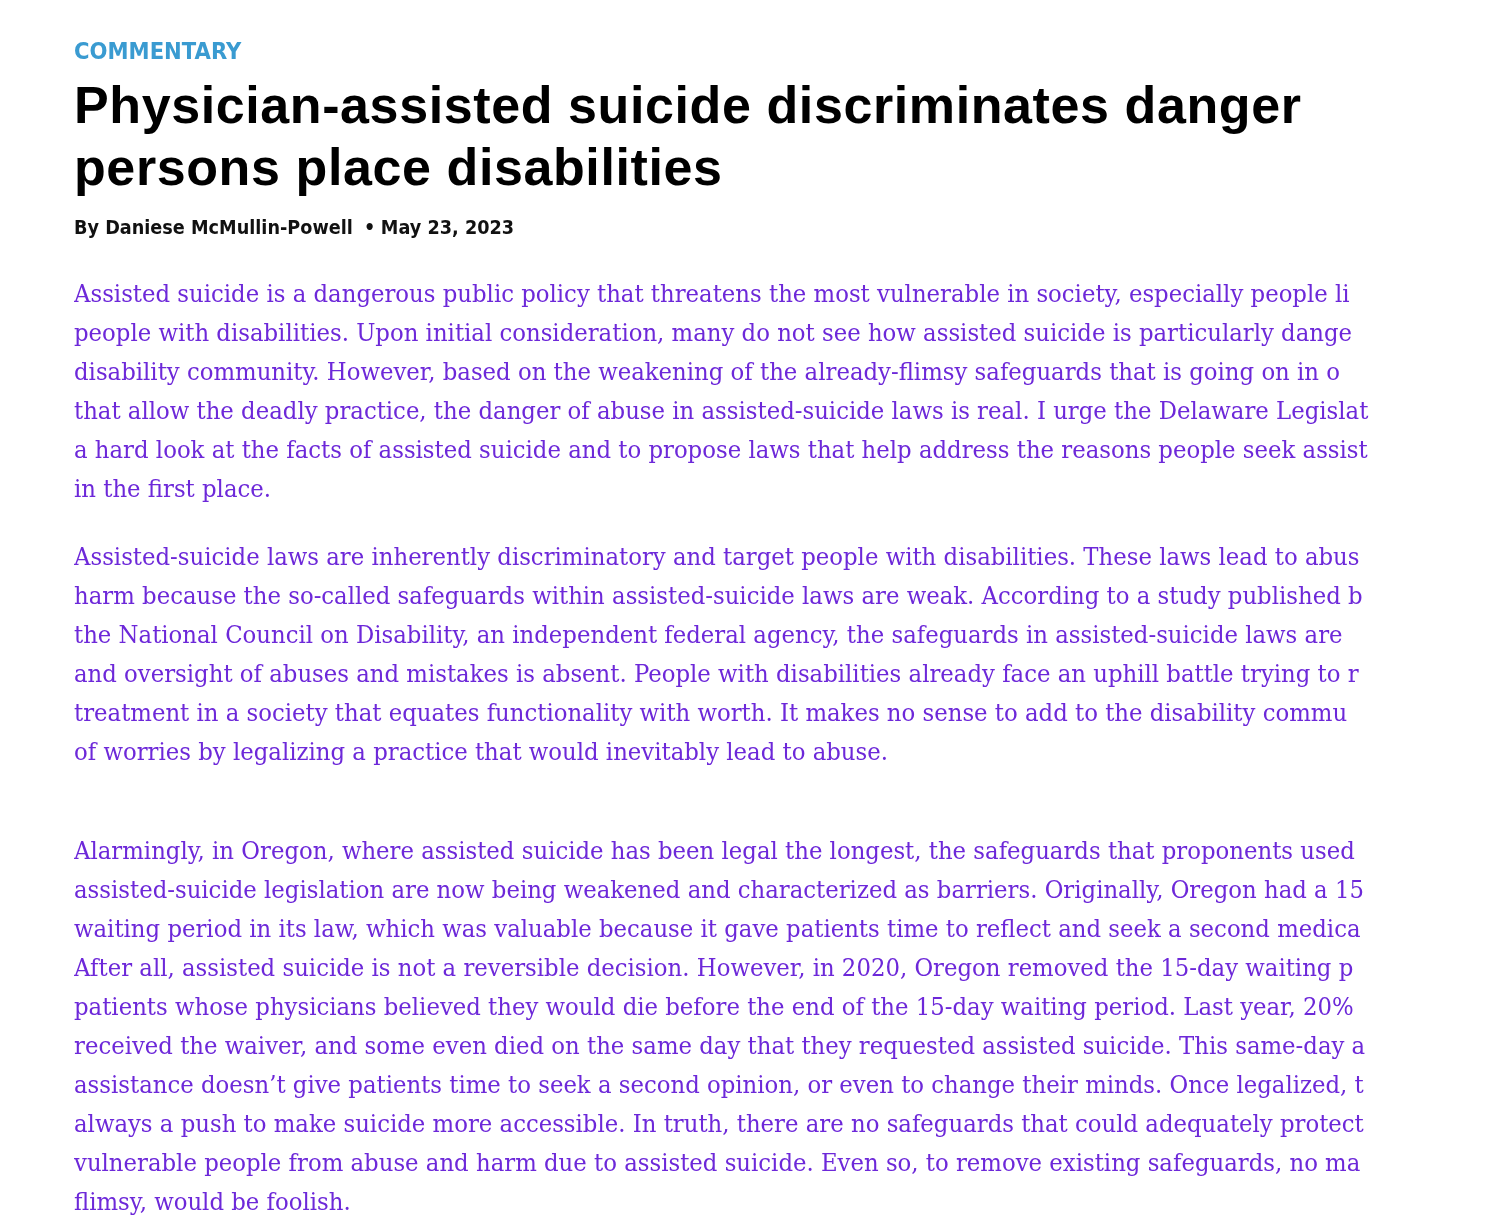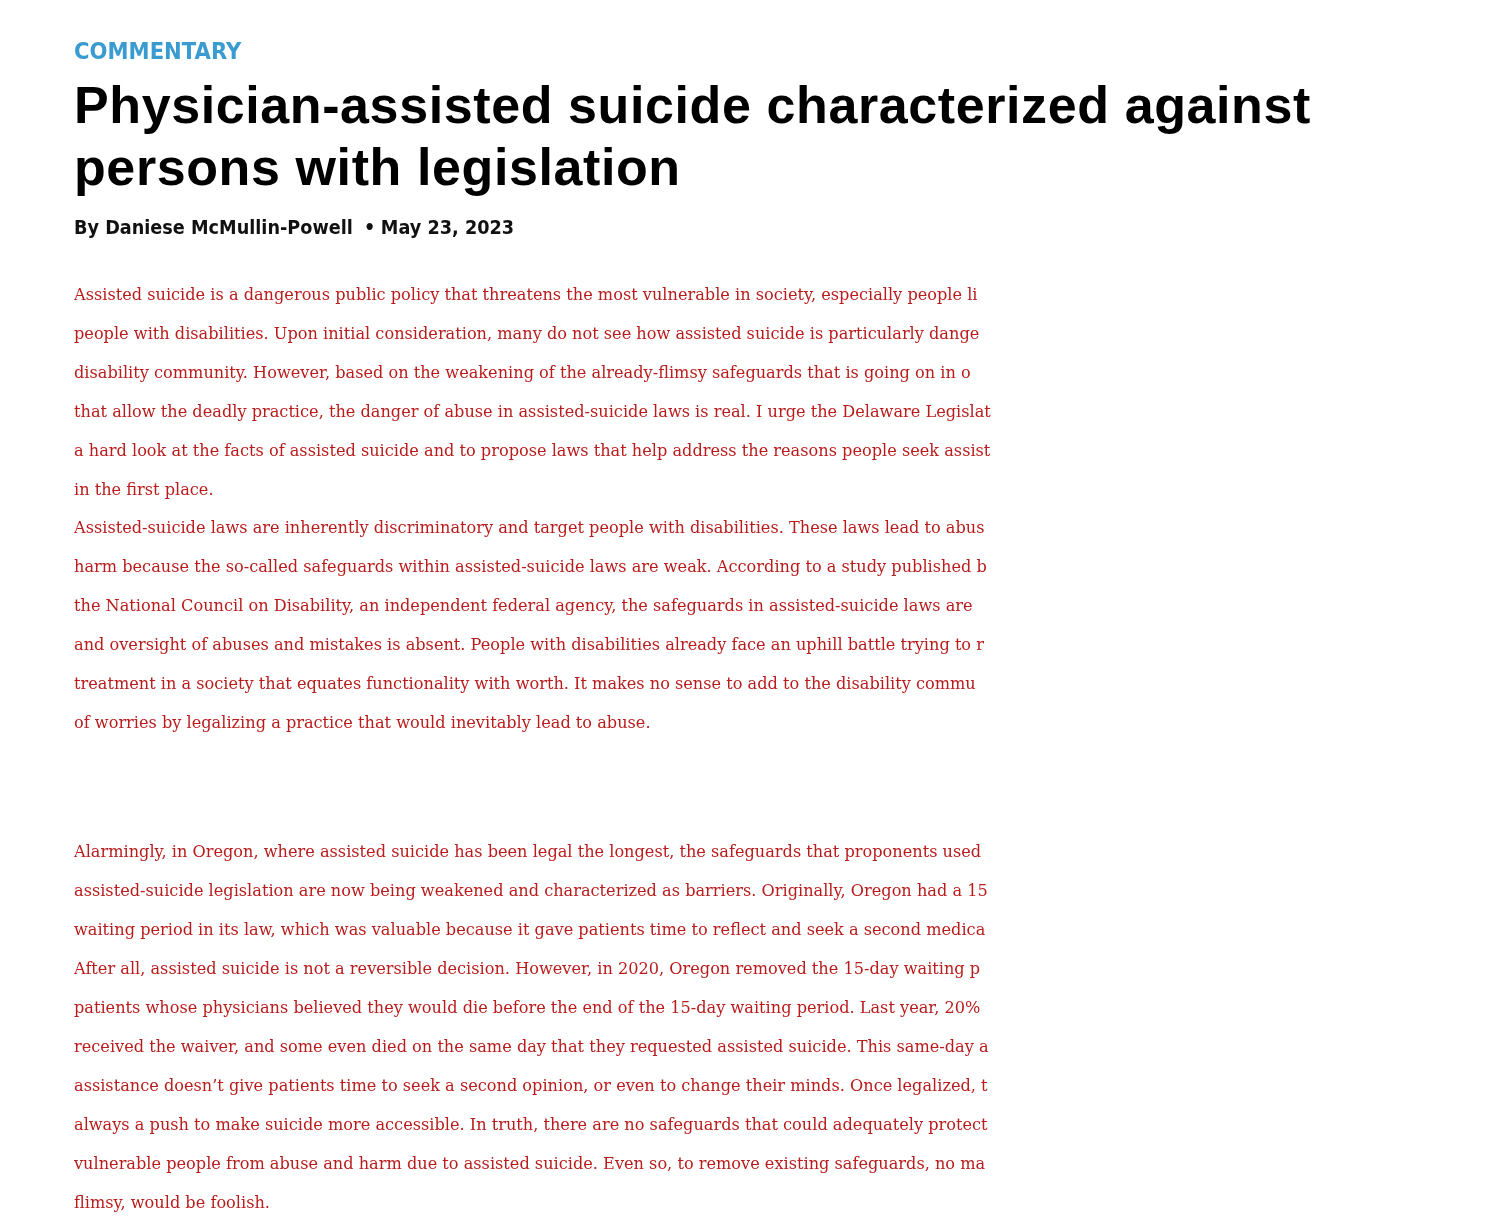--- a/index.html
+++ b/index.html
@@ -20,40 +20,40 @@
     .headline .hl-line { display: block; }
     .byline {
       position: absolute; top: 214px; left: 0;
       font-family: "DejaVu Sans", sans-serif; font-weight: 700;
       font-size: 19px; line-height: 26px; color: #111111; white-space: nowrap;
       transform: scaleX(0.93); transform-origin: left center;
     }
     .byline .dot { margin: 0 6px 0 12px; }
     .body-para {
       position: absolute; left: 0; right: 0;
-      font-family: "DejaVu Serif", serif; font-size: 17px; color: #b91c1c;
+      font-family: "DejaVu Serif", serif; font-size: 24px; color: #6d28d9;
       white-space: nowrap; overflow: hidden;
     }
     .body-para .line {
       display: block; height: 39px; line-height: 39px;
       transform: scaleX(0.95); transform-origin: left center;
     }
     .p1 { top: 275px; }
-    .p2 { top: 508px; }
+    .p2 { top: 538px; }
     .p3 { top: 832px; }
   </style>
 </head>
 <body>
 
 <div class="article">
   <a class="kicker">COMMENTARY</a>
 
   <h1 class="headline">
-    <span class="hl-line">Physician-assisted suicide characterized against</span>
-    <span class="hl-line">persons with legislation</span>
+    <span class="hl-line">Physician-assisted suicide discriminates danger</span>
+    <span class="hl-line">persons place disabilities</span>
   </h1>
 
   <div class="byline">
     <a>By Daniese McMullin-Powell</a><span class="dot">•</span><span>May 23, 2023</span>
   </div>
 
   <div class="body-para p1">
     <span class="line">Assisted suicide is a dangerous public policy that threatens the most vulnerable in society, especially people li</span>
     <span class="line">people with disabilities. Upon initial consideration, many do not see how assisted suicide is particularly dange</span>
     <span class="line">disability community. However, based on the weakening of the already-flimsy safeguards that is going on in o</span>

